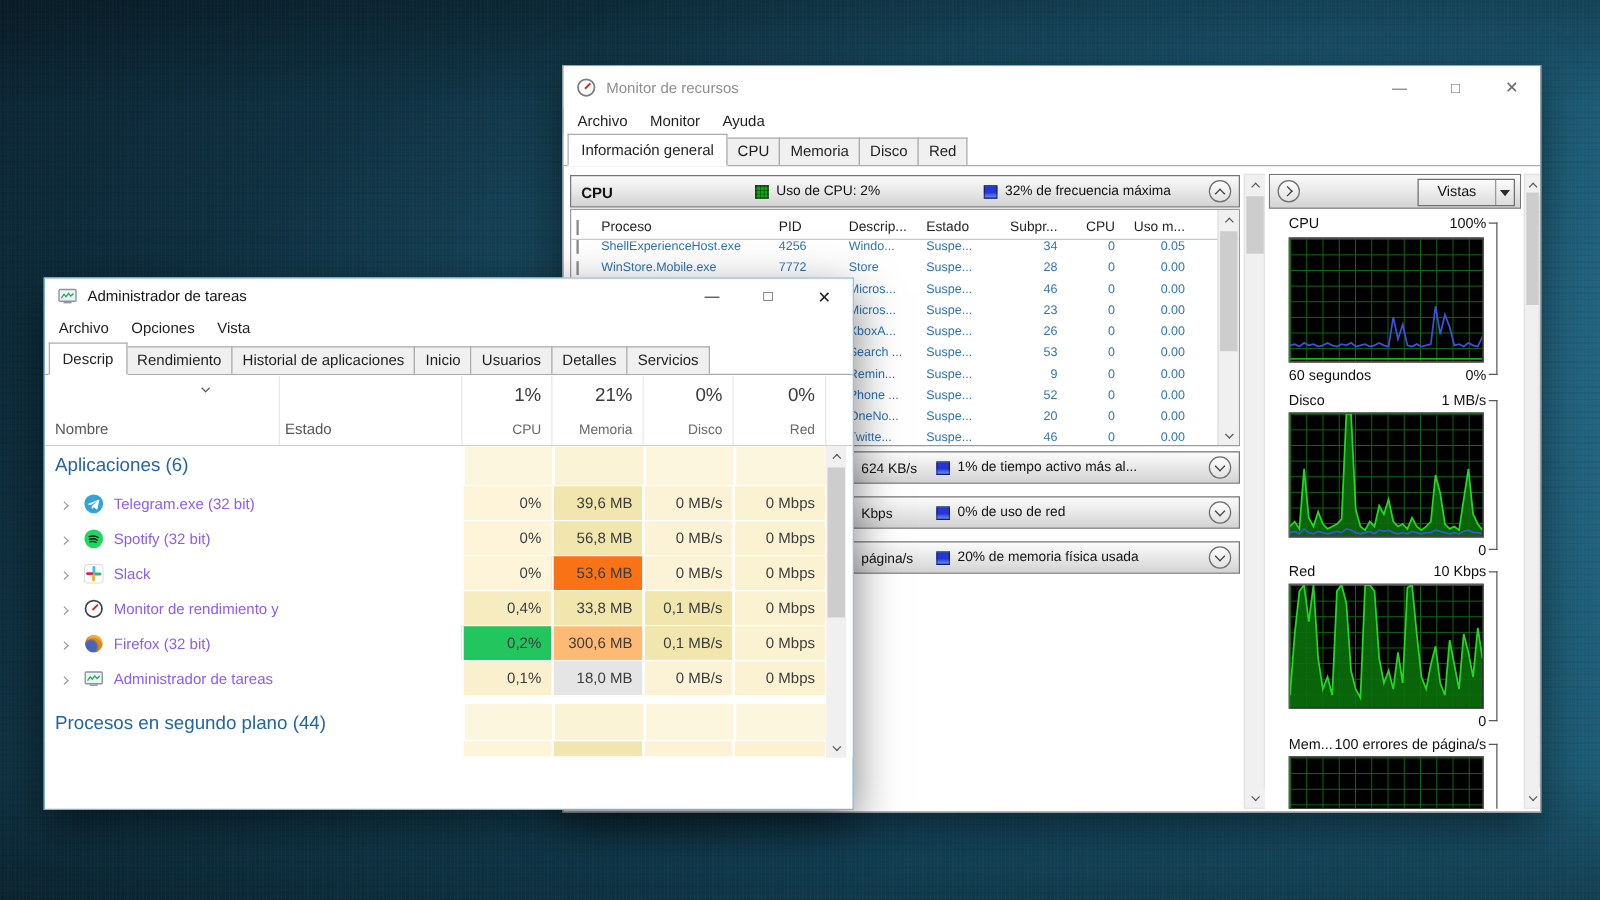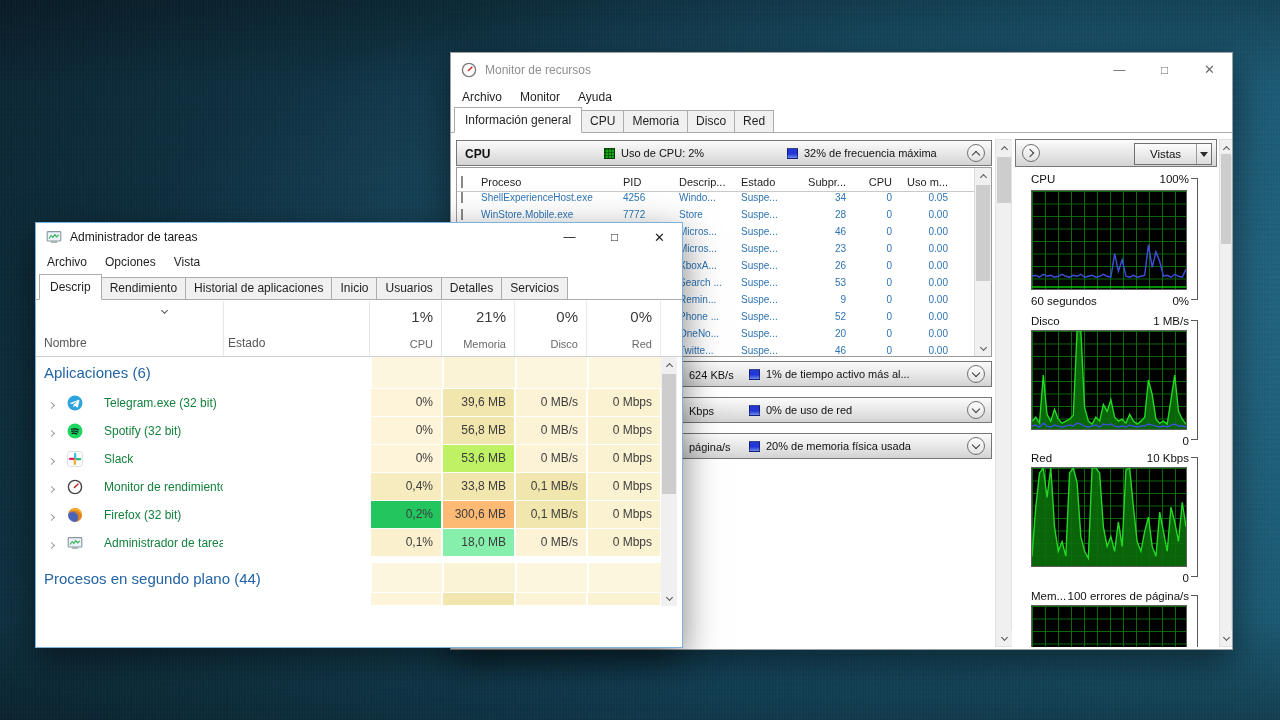--- a/index.html
+++ b/index.html
@@ -111,21 +111,21 @@
   .tr-name{width:187px;display:flex;align-items:center;white-space:nowrap;overflow:hidden}
   .tr-est{width:146px}
   .tr-stat{width:72px;border-left:2px solid #fff;border-bottom:1px solid rgba(255,255,255,.95);
     font-size:12px;color:#3c3c3c;text-align:right;padding-right:8px;line-height:26px;white-space:nowrap}
   .tm-group .tr-stat{line-height:30px}
   .tr-stat.w73{width:73px}.tr-stat.w74{width:74px}
   .twisty{margin-left:13px;flex:0 0 auto}
   .twisty .chev{border-color:#9a9a9a;width:5px;height:5px}
   .app-ico{width:16px;height:16px;margin-left:11px;flex:0 0 16px}
   .app-ico svg{width:16px;height:16px;display:block}
-  .row-label{margin-left:21px;font-size:12px;color:#15803d}
+  .row-label{margin-left:8px;font-size:12px;color:#8b5cf6}
   .group-label{margin-left:8px;font-size:15px;color:#2464a4;line-height:32px;white-space:nowrap;flex:1}
   .tm-spacer{height:6px}
   #tm-scroll{position:absolute;left:625px;top:134px;width:16px;height:249px;background:#f0f0f0}
   #tm-footer{position:absolute;left:0;right:0;top:383px;bottom:0;border-top:1px solid #e0e0e0;background:#fdfdfd}
   .less{position:absolute;left:12px;top:11px;display:flex;align-items:center;font-size:12px;color:#1f1f1f}
   .less .circ{width:17px;height:17px;margin-right:8px}
   .endtask{position:absolute;right:10px;top:10px;width:88px;height:24px;background:#cccccc;border:1px solid #aeaeae;color:#7f7f7f;font-size:12px;text-align:center;line-height:22px}
 </style>
 </head>
 <body>
@@ -529,21 +529,21 @@
                 <rect x="7" y="1.8" width="2.3" height="6" rx="1.15" fill="#36c5f0"></rect>
                 <rect x="8.2" y="7" width="6" height="2.3" rx="1.15" fill="#2eb67d"></rect>
                 <rect x="6.7" y="8.2" width="2.3" height="6" rx="1.15" fill="#ecb22e"></rect>
                 <rect x="1.8" y="6.7" width="6" height="2.3" rx="1.15" fill="#e01e5a"></rect>
               </svg>
             </span>
             <span class="row-label">Slack</span>
           </div>
           <div class="tr-est"></div>
           <div class="tr-stat " style="background:#fdf4da">0%</div>
-          <div class="tr-stat w73" style="background:#bef264">53,6 MB</div>
+          <div class="tr-stat w73" style="background:#f97316">53,6 MB</div>
           <div class="tr-stat " style="background:#fcf3d6">0 MB/s</div>
           <div class="tr-stat w74" style="background:#fbf2d2">0 Mbps</div>
         </div>
         <div class="tm-row">
           <div class="tr-name">
             <span class="twisty"><span class="chev right"></span></span>
             <span class="app-ico">
               <svg viewBox="0 0 16 16">
                 <circle cx="8" cy="8" r="6.6" fill="#fff" stroke="#444" stroke-width="1.4"></circle>
                 <line x1="11.3" y1="4.7" x2="7" y2="9" stroke="#c9281c" stroke-width="1.5"></line>
@@ -589,21 +589,21 @@
               <svg viewBox="0 0 16 16">
                 <rect x="1.2" y="2.6" width="13.6" height="9.4" rx="0.8" fill="#eaf3f9" stroke="#8a959d" stroke-width="1.1"></rect>
                 <path d="M3 9.5l2.2-3 1.6 1.8 2-2.6 1.8 2.2 2.2-2" stroke="#2fae4a" stroke-width="1.1" fill="none"></path>
                 <rect x="4.8" y="12.6" width="6.4" height="1.1" fill="#8a959d"></rect>
               </svg>
             </span>
             <span class="row-label">Administrador de tareas</span>
           </div>
           <div class="tr-est"></div>
           <div class="tr-stat " style="background:#faf0cd">0,1%</div>
-          <div class="tr-stat w73" style="background:#86efac">18,0 MB</div>
+          <div class="tr-stat w73" style="background:#e5e5e5">18,0 MB</div>
           <div class="tr-stat " style="background:#fcf3d6">0 MB/s</div>
           <div class="tr-stat w74" style="background:#fbf2d2">0 Mbps</div>
         </div>
         <div class="tm-spacer"></div>
         <div class="tm-group g2">
           <span class="group-label">Procesos en segundo plano (44)</span>
           <div class="tr-stat " style="background:#fdf6de"></div>
           <div class="tr-stat w73" style="background:#fbf3d6"></div>
           <div class="tr-stat " style="background:#fdf6de"></div>
           <div class="tr-stat w74" style="background:#fdf6de"></div>

